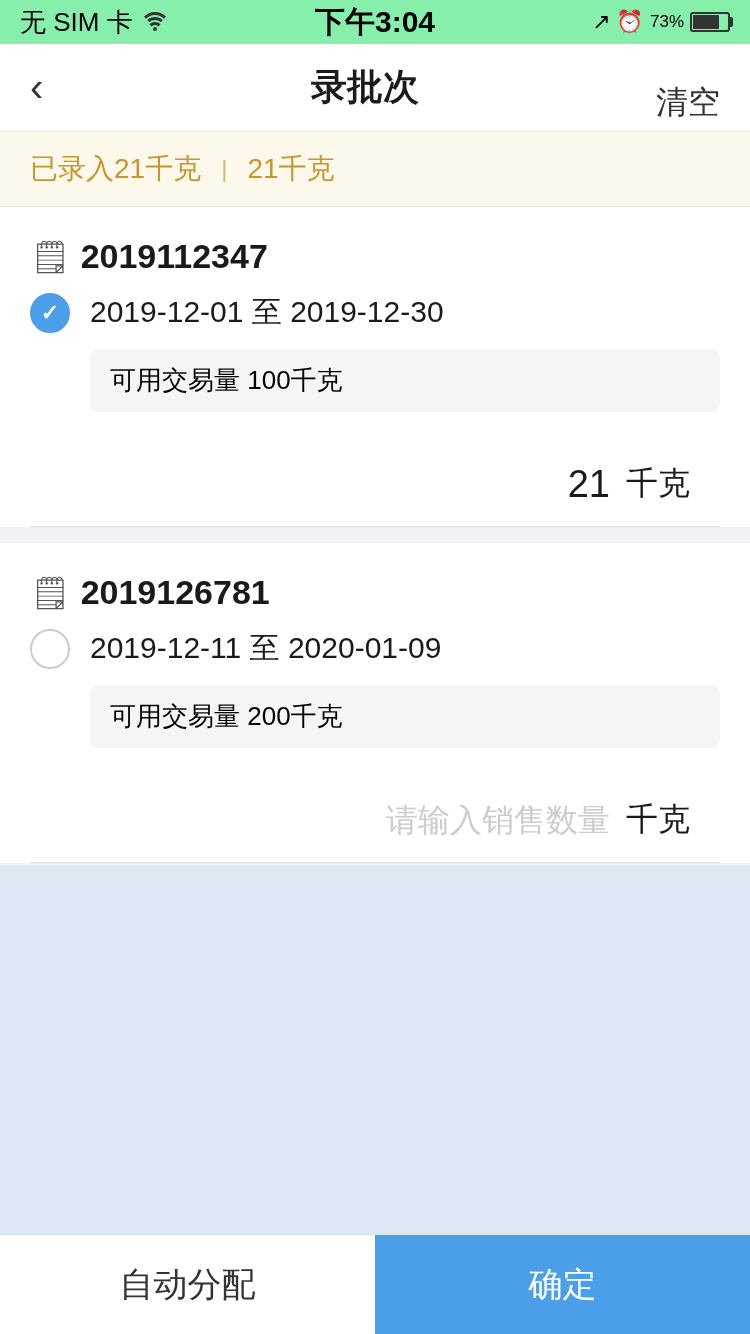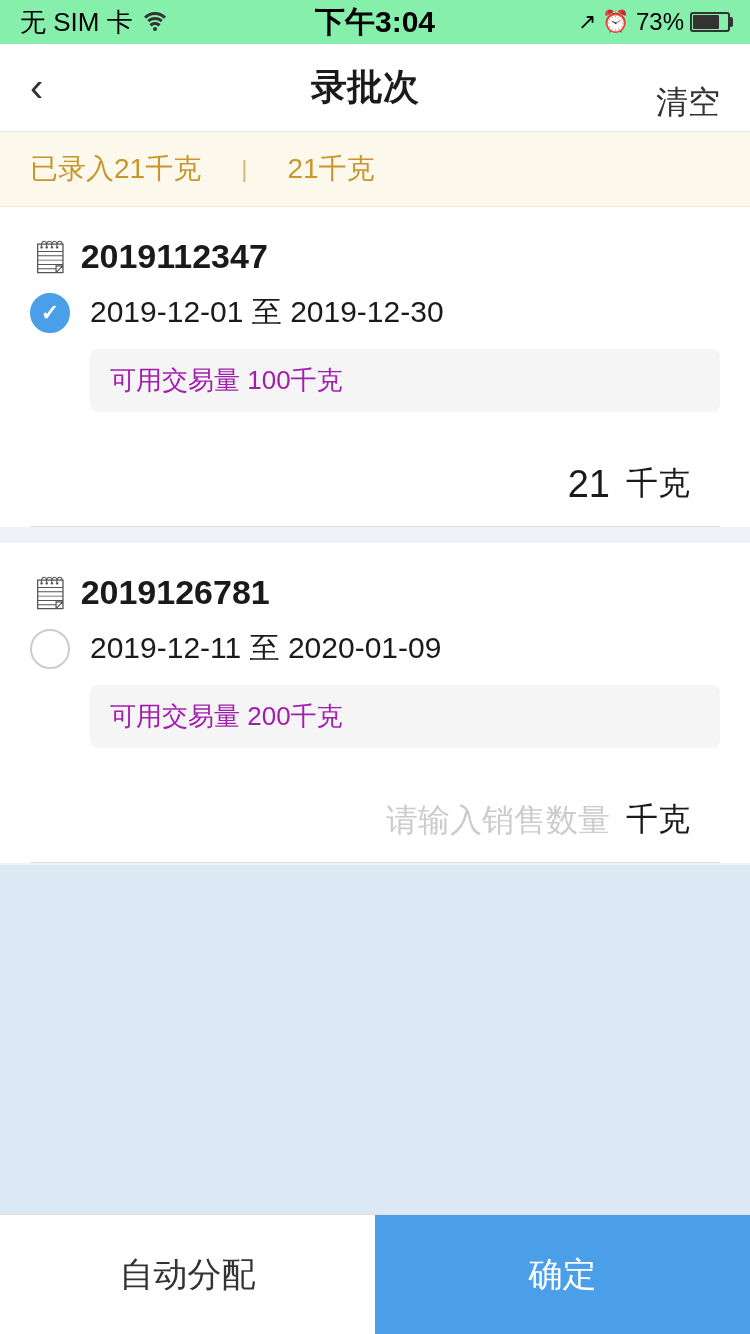--- a/index.html
+++ b/index.html
@@ -100,21 +100,21 @@
       text-align: right;
       margin-top: 30px;
     }
 
     
     .summary-banner {
       background: #fdf8ec;
       padding: 18px 30px;
       display: flex;
       align-items: center;
-      gap: 40px;
+      gap: 20px;
       font-size: 28px;
       color: #c8962c;
       border-bottom: 1px solid #f0e8cc;
     }
     .summary-divider {
       color: #d4b87a;
       font-size: 24px;
     }
 
     
@@ -171,21 +171,21 @@
     .batch-date {
       font-size: 30px;
       color: #1a1a1a;
     }
 
     .available-qty-box {
       background: #f5f5f5;
       border-radius: 8px;
       padding: 14px 20px;
       font-size: 26px;
-      color: #a21caf;
+      color: #000000;
       margin-left: 60px;
       margin-bottom: 10px;
     }
 
     
     .input-row {
       display: flex;
       align-items: center;
       justify-content: flex-end;
       padding: 20px 30px 20px 0;
@@ -221,21 +221,21 @@
       background: #dde8f5;
       flex: 1;
       min-height: 400px;
     }
 
     
     .footer {
       position: fixed;
       bottom: 0;
       width: 750px;
-      height: 120px;
+      height: 100px;
       display: flex;
       background: #fff;
       border-top: 1px solid #e0e0e0;
     }
     .footer-auto {
       flex: 1;
       display: flex;
       align-items: center;
       justify-content: center;
       font-size: 34px;
@@ -272,21 +272,21 @@
           <path d="M14 11C16.2 11 18.2 11.9 19.7 13.3L21.7 11.1C19.7 9.2 17 8 14 8S8.3 9.2 6.3 11.1L8.3 13.3C9.8 11.9 11.8 11 14 11Z" fill="#333"></path>
           <path d="M14 16C15.4 16 16.6 16.6 17.5 17.5L19.5 15.3C18.1 13.9 16.1 13 14 13S9.9 13.9 8.5 15.3L10.5 17.5C11.4 16.6 12.6 16 14 16Z" fill="#333"></path>
           <circle cx="14" cy="20" r="2" fill="#333"></circle>
         </svg>
       </span>
     </div>
     <div class="status-center">下午3:04</div>
     <div class="status-right">
       <span style="font-size:22px;">↗</span>
       <span style="font-size:22px;">⏰</span>
-      <span style="font-size:24px;">73%</span>
+      <span style="font-size:17px;">73%</span>
       <div class="battery">
         <div class="battery-fill"></div>
       </div>
     </div>
   </div>
 
   <div class="nav-bar">
     <div class="nav-back">‹</div>
     <div class="nav-title">录批次</div>
     <div class="nav-clear">清空</div>

